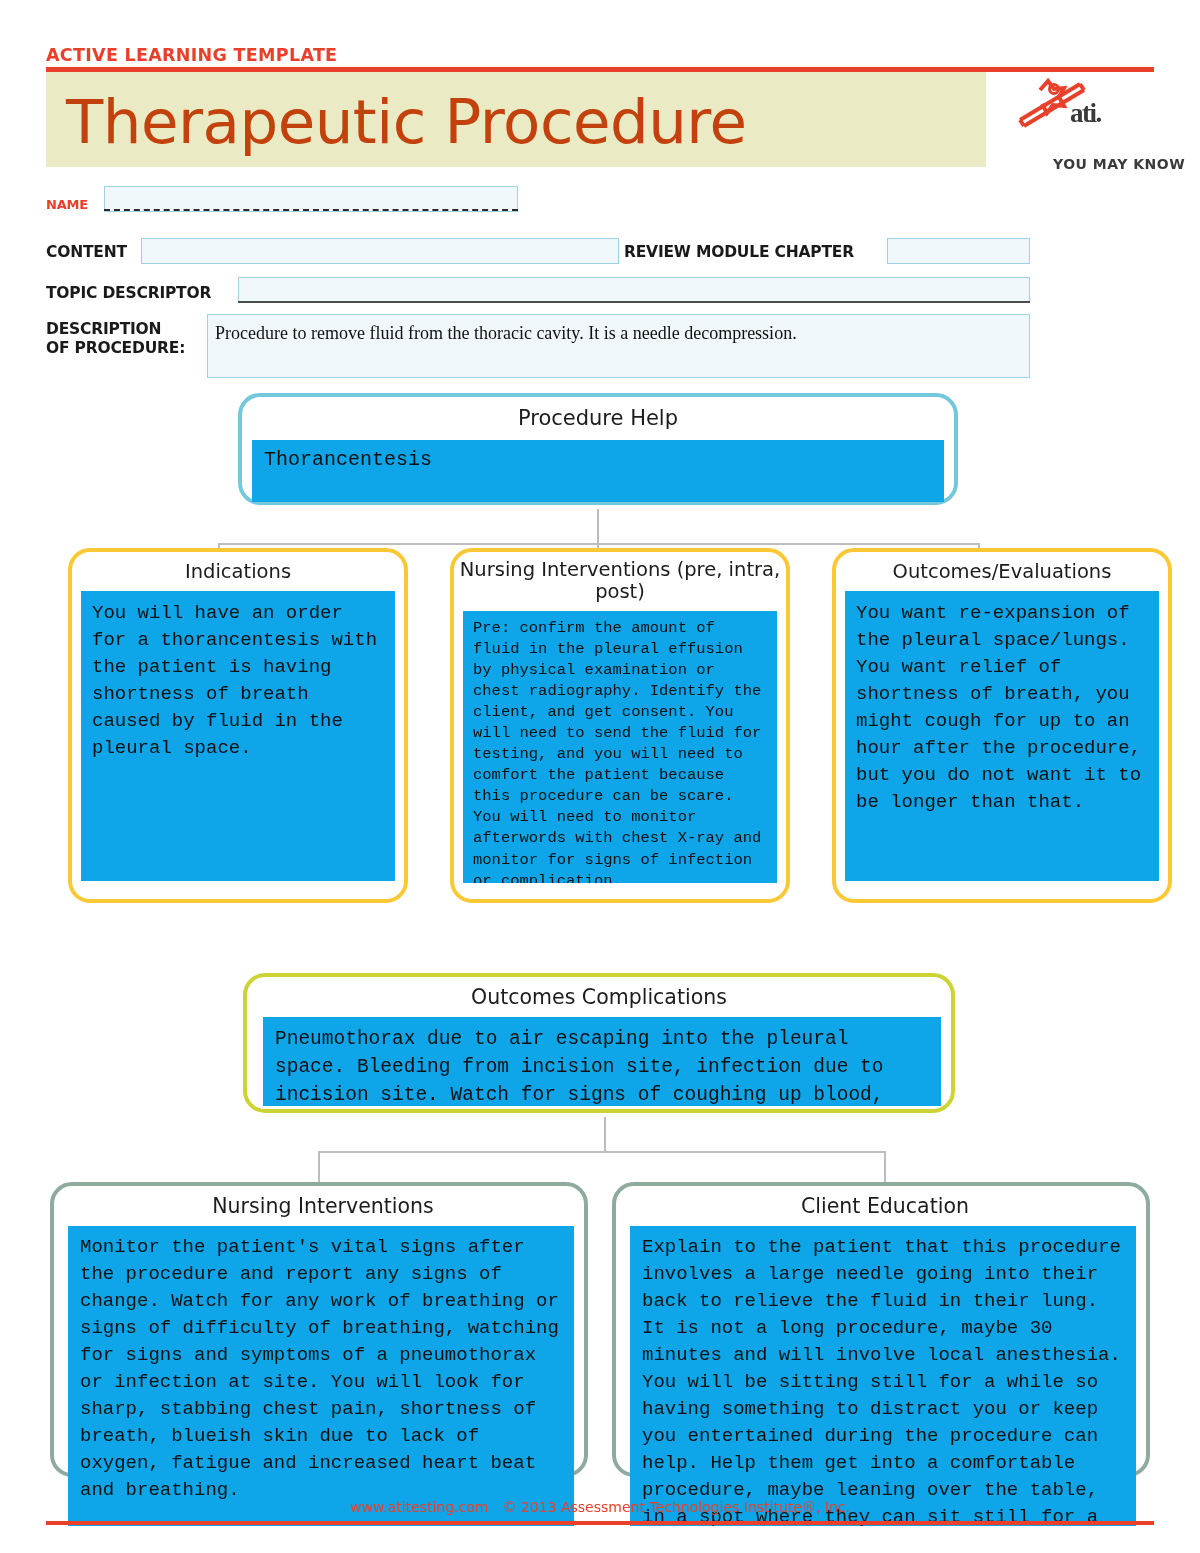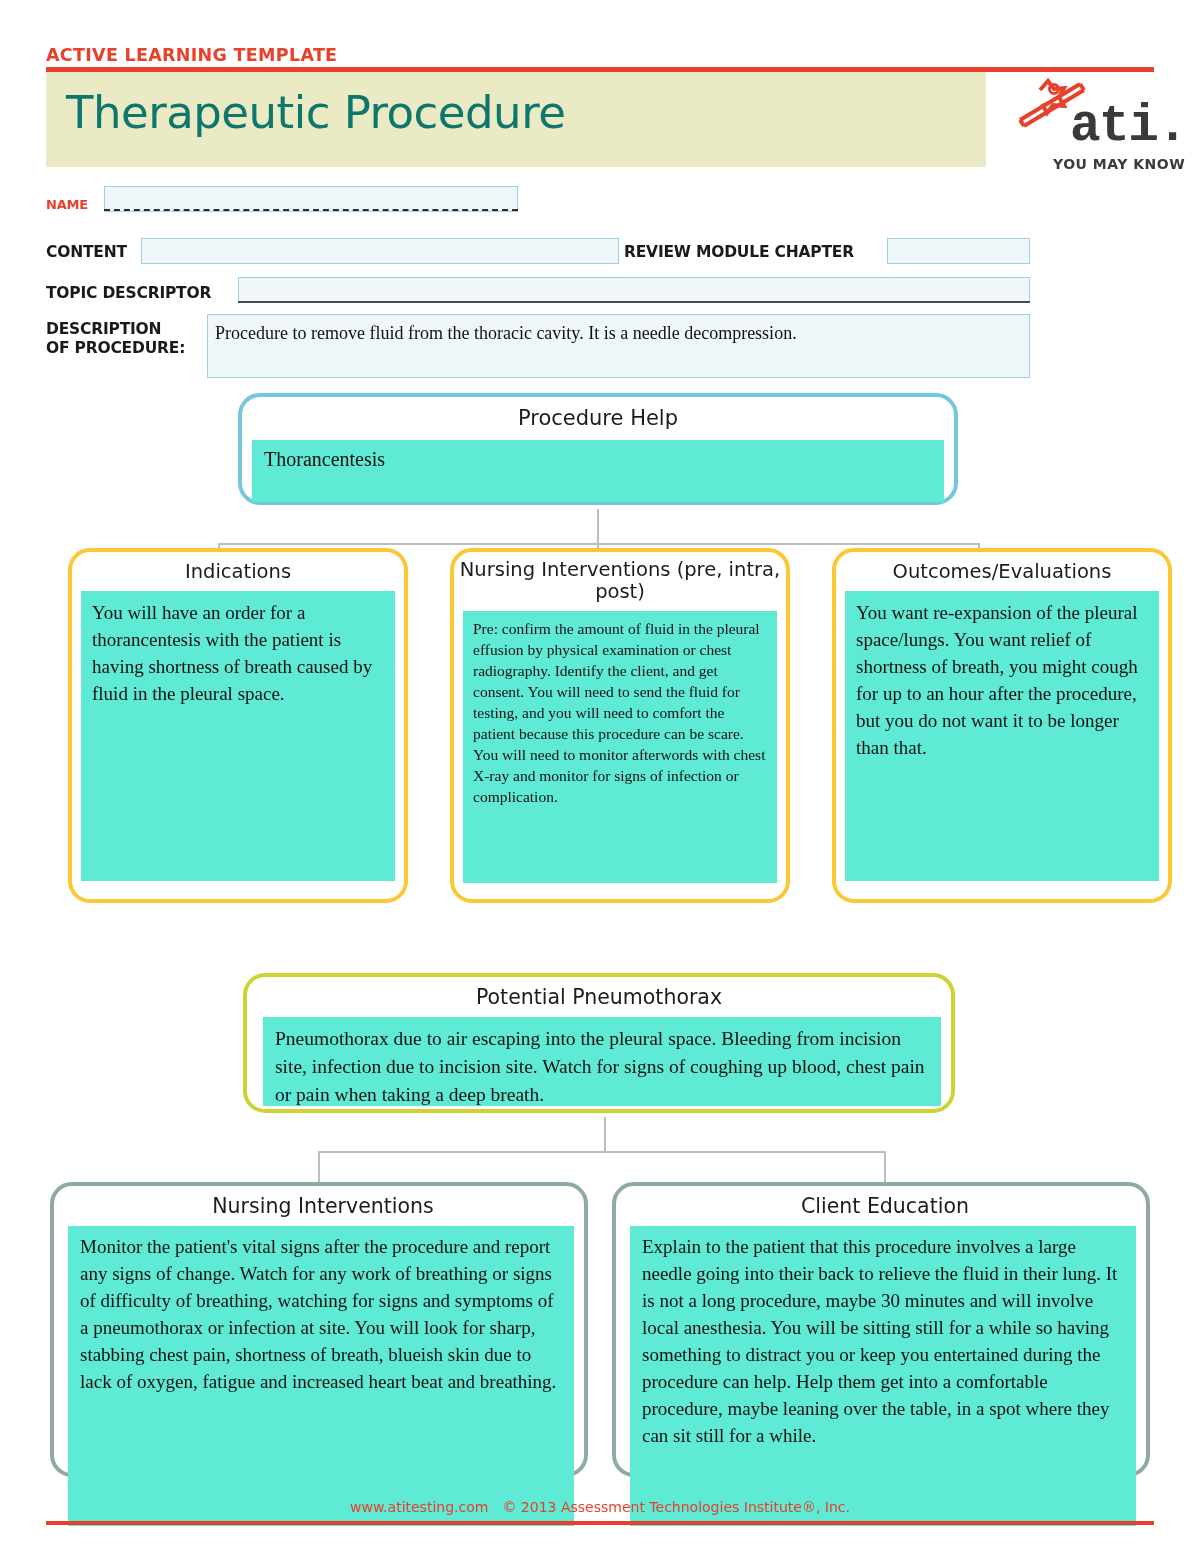--- a/index.html
+++ b/index.html
@@ -31,39 +31,39 @@
   }
   .title-band {
     position: absolute;
     left: 46px; top: 72px;
     width: 940px; height: 95px;
     background: #eaeac4;
   }
   .title-text {
     position: absolute;
     left: 66px; top: 86px;
-    font-size: 45px;
-    color: #0f766e;
+    font-size: 61px;
+    color: #c2410c;
     font-family: "DejaVu Sans", sans-serif;
     letter-spacing: -0.5px;
     white-space: nowrap;
   }
 
   
   .logo-wrap {
     position: absolute;
     left: 1010px; top: 76px;
     width: 150px; height: 100px;
   }
   .logo-mark { position: absolute; left: 4px; top: 0px; }
   .logo-word {
     position: absolute; left: 60px; top: 22px;
-    font-size: 51px; font-weight: bold;
+    font-size: 27px; font-weight: bold;
     color: #3a3a3a;
-    font-family: Liberation Mono, monospace;
+    font-family: Liberation Serif, serif;
     letter-spacing: -1.5px;
   }
   .logo-tag {
     position: absolute; left: 43px; top: 80px;
     font-size: 14px; font-weight: bold;
     color: #3a3a3a;
     font-family: "DejaVu Sans", sans-serif;
     letter-spacing: 0.5px;
     white-space: nowrap;
   }
@@ -117,22 +117,22 @@
     border-radius: 22px;
     background: #ffffff;
   }
   .card-title {
     text-align: center;
     font-family: "DejaVu Sans", sans-serif;
     color: #1c1c1c;
     line-height: 1.12;
   }
   .card-body {
-    background: #5eead4;
-    font-family: Liberation Serif, serif;
+    background: #0ea5e9;
+    font-family: Liberation Mono, monospace;
     color: #111;
     overflow: hidden;
   }
 
   
   #card-procedure {
     left: 238px; top: 393px; width: 720px; height: 112px;
     border: 4px solid #74c8dc;
   }
   #card-procedure .card-title { font-size: 21px; padding-top: 10px; }
@@ -260,21 +260,21 @@
   <div class="card-title">Nursing Interventions (pre, intra, post)</div>
   <div class="card-body">Pre: confirm the amount of fluid in the pleural effusion by physical examination or chest radiography. Identify the client, and get consent. You will need to send the fluid for testing, and you will need to comfort the patient because this procedure can be scare. You will need to monitor afterwords with chest X-ray and monitor for signs of infection or complication.</div>
 </div>
 
 <div class="card card-y" id="card-outcomes">
   <div class="card-title">Outcomes/Evaluations</div>
   <div class="card-body">You want re-expansion of the pleural space/lungs. You want relief of shortness of breath, you might cough for up to an hour after the procedure, but you do not want it to be longer than that.</div>
 </div>
 
 <div class="card" id="card-complications">
-  <div class="card-title">Potential Pneumothorax</div>
+  <div class="card-title">Outcomes Complications</div>
   <div class="card-body">Pneumothorax due to air escaping into the pleural space. Bleeding from incision site, infection due to incision site. Watch for signs of coughing up blood, chest pain or pain when taking a deep breath.</div>
 </div>
 
 <div class="conn conn-v" style="left:604px; top:1117px; height:35px;"></div>
 <div class="conn conn-h" style="left:318px; top:1151px; width:568px;"></div>
 <div class="conn conn-v" style="left:318px; top:1151px; height:32px;"></div>
 <div class="conn conn-v" style="left:884px; top:1151px; height:32px;"></div>
 
 <div class="card card-g" id="card-nursing-post">
   <div class="card-title">Nursing Interventions</div>

